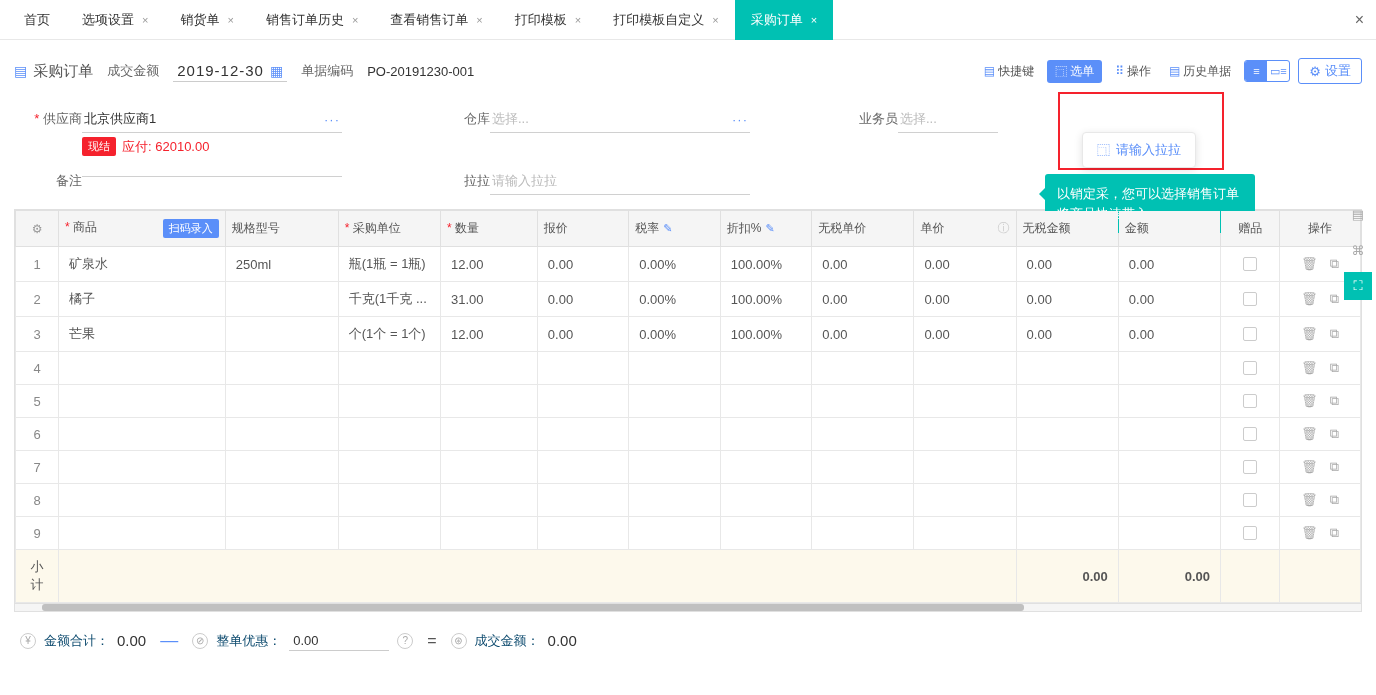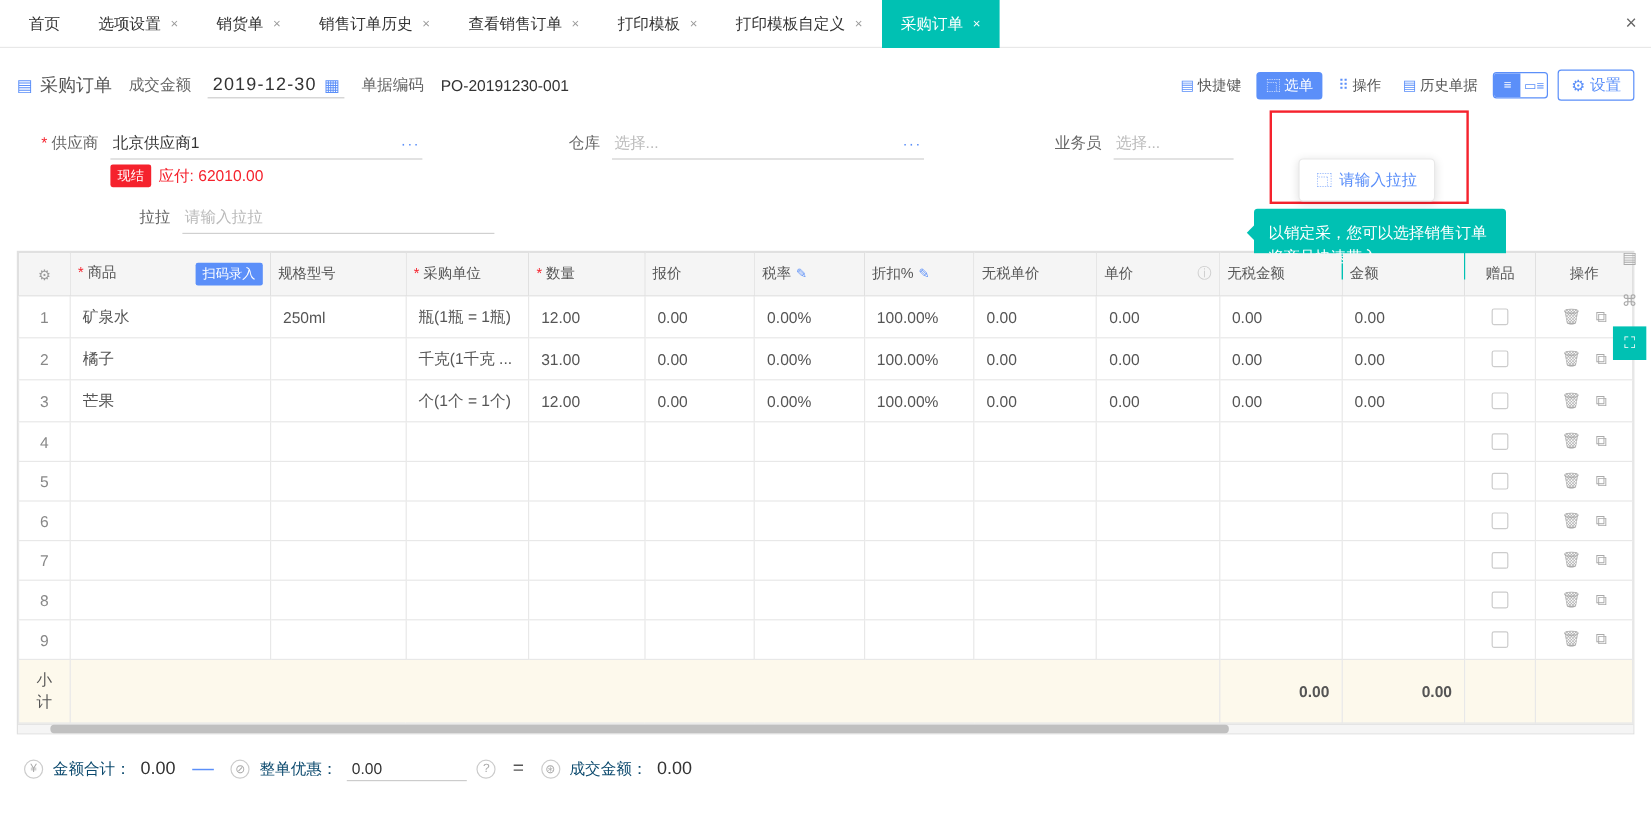--- a/index.html
+++ b/index.html
@@ -26,21 +26,21 @@
     .ha-item { display: flex; align-items: center; gap: 3px; font-size: 12px; color: #555; cursor: pointer; padding: 3px 5px; }
     .ha-item.active { background: #5b8ff9; color: #fff; border-radius: 3px; padding: 3px 8px; }
     .ha-icon { font-size: 12px; }
     .view-toggle { display: flex; border: 1px solid #5b8ff9; border-radius: 3px; overflow: hidden; }
     .vt-btn { width: 22px; height: 20px; display: flex; align-items: center; justify-content: center; font-size: 11px; }
     .vt-btn.active { background: #5b8ff9; color: #fff; }
     .vt-btn:not(.active) { color: #5b8ff9; }
     .settings-btn { border: 1px solid #5b8ff9; color: #5b8ff9; border-radius: 3px; padding: 3px 10px; display: flex; align-items: center; gap: 4px; cursor: pointer; }
     
     .form-row { display: flex; gap: 40px; padding: 6px 20px; }
-    .form-field { display: flex; align-items: flex-start; gap: 10px; }
+    .form-field { display: flex; align-items: flex-start; }
     .form-field .lbl { color: #666; min-width: 48px; text-align: right; padding-top: 4px; }
     .form-field .lbl.req::before { content: "* "; color: #f5222d; }
     .input-line { border-bottom: 1px solid #d0d0d0; min-width: 260px; padding: 4px 2px; display: flex; align-items: center; position: relative; }
     .input-line .val { color: #333; }
     .input-line .placeholder { color: #bbb; }
     .input-line .more { position: absolute; right: 2px; color: #5b8ff9; letter-spacing: 1px; }
     .badge-row { display: flex; align-items: center; gap: 6px; margin-top: 4px; }
     .badge-red { background: #f5222d; color: #fff; font-size: 11px; padding: 2px 6px; border-radius: 2px; }
     .red-text { color: #f5222d; }
     
@@ -189,20 +189,24 @@
       </div>
     </div>
     <div class="form-field" style="margin-left:60px;">
       <span class="lbl">业务员</span>
       <div class="input-line" style="min-width:100px;">
         <span class="placeholder">选择...</span>
       </div>
     </div>
   </div>
   <div class="form-row">
+    <div class="form-field">
+      <span class="lbl">备注</span>
+      <div class="input-line"></div>
+    </div>
     <div class="form-field" style="margin-left:60px;">
       <span class="lbl">拉拉</span>
       <div class="input-line">
         <span class="placeholder">请输入拉拉</span>
       </div>
     </div>
   </div>
 
   <div class="grid-wrap">
     <table class="grid">

